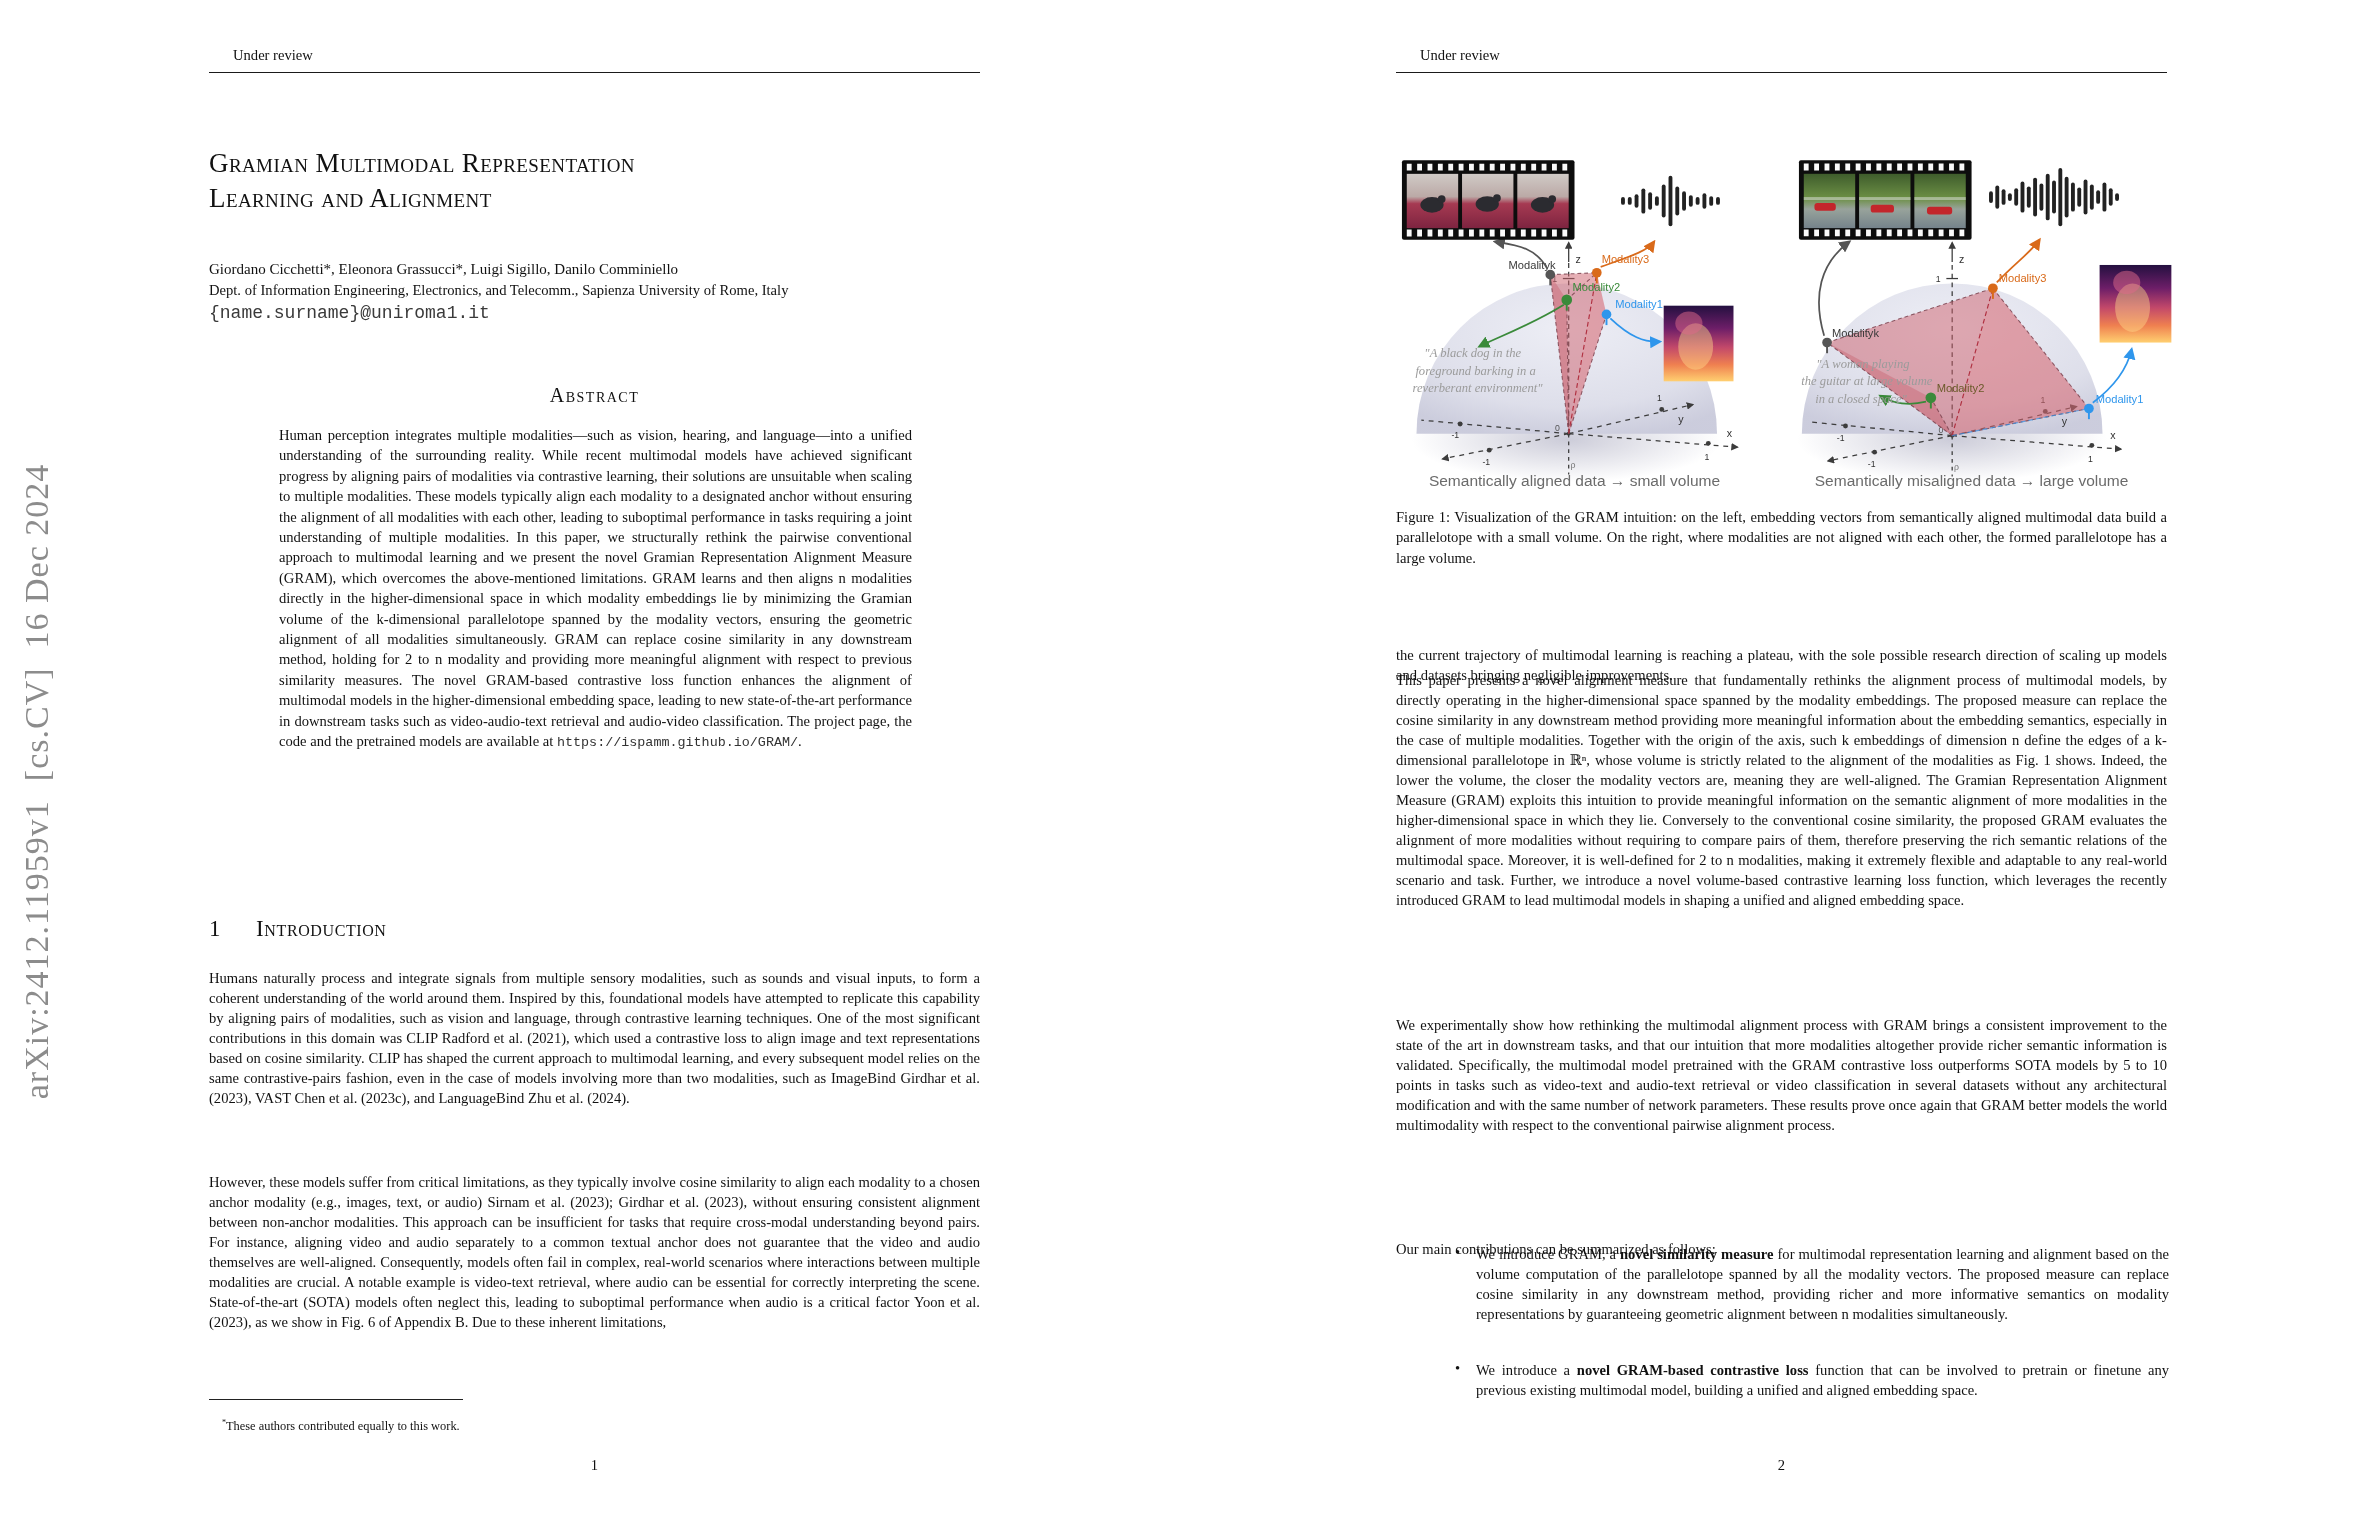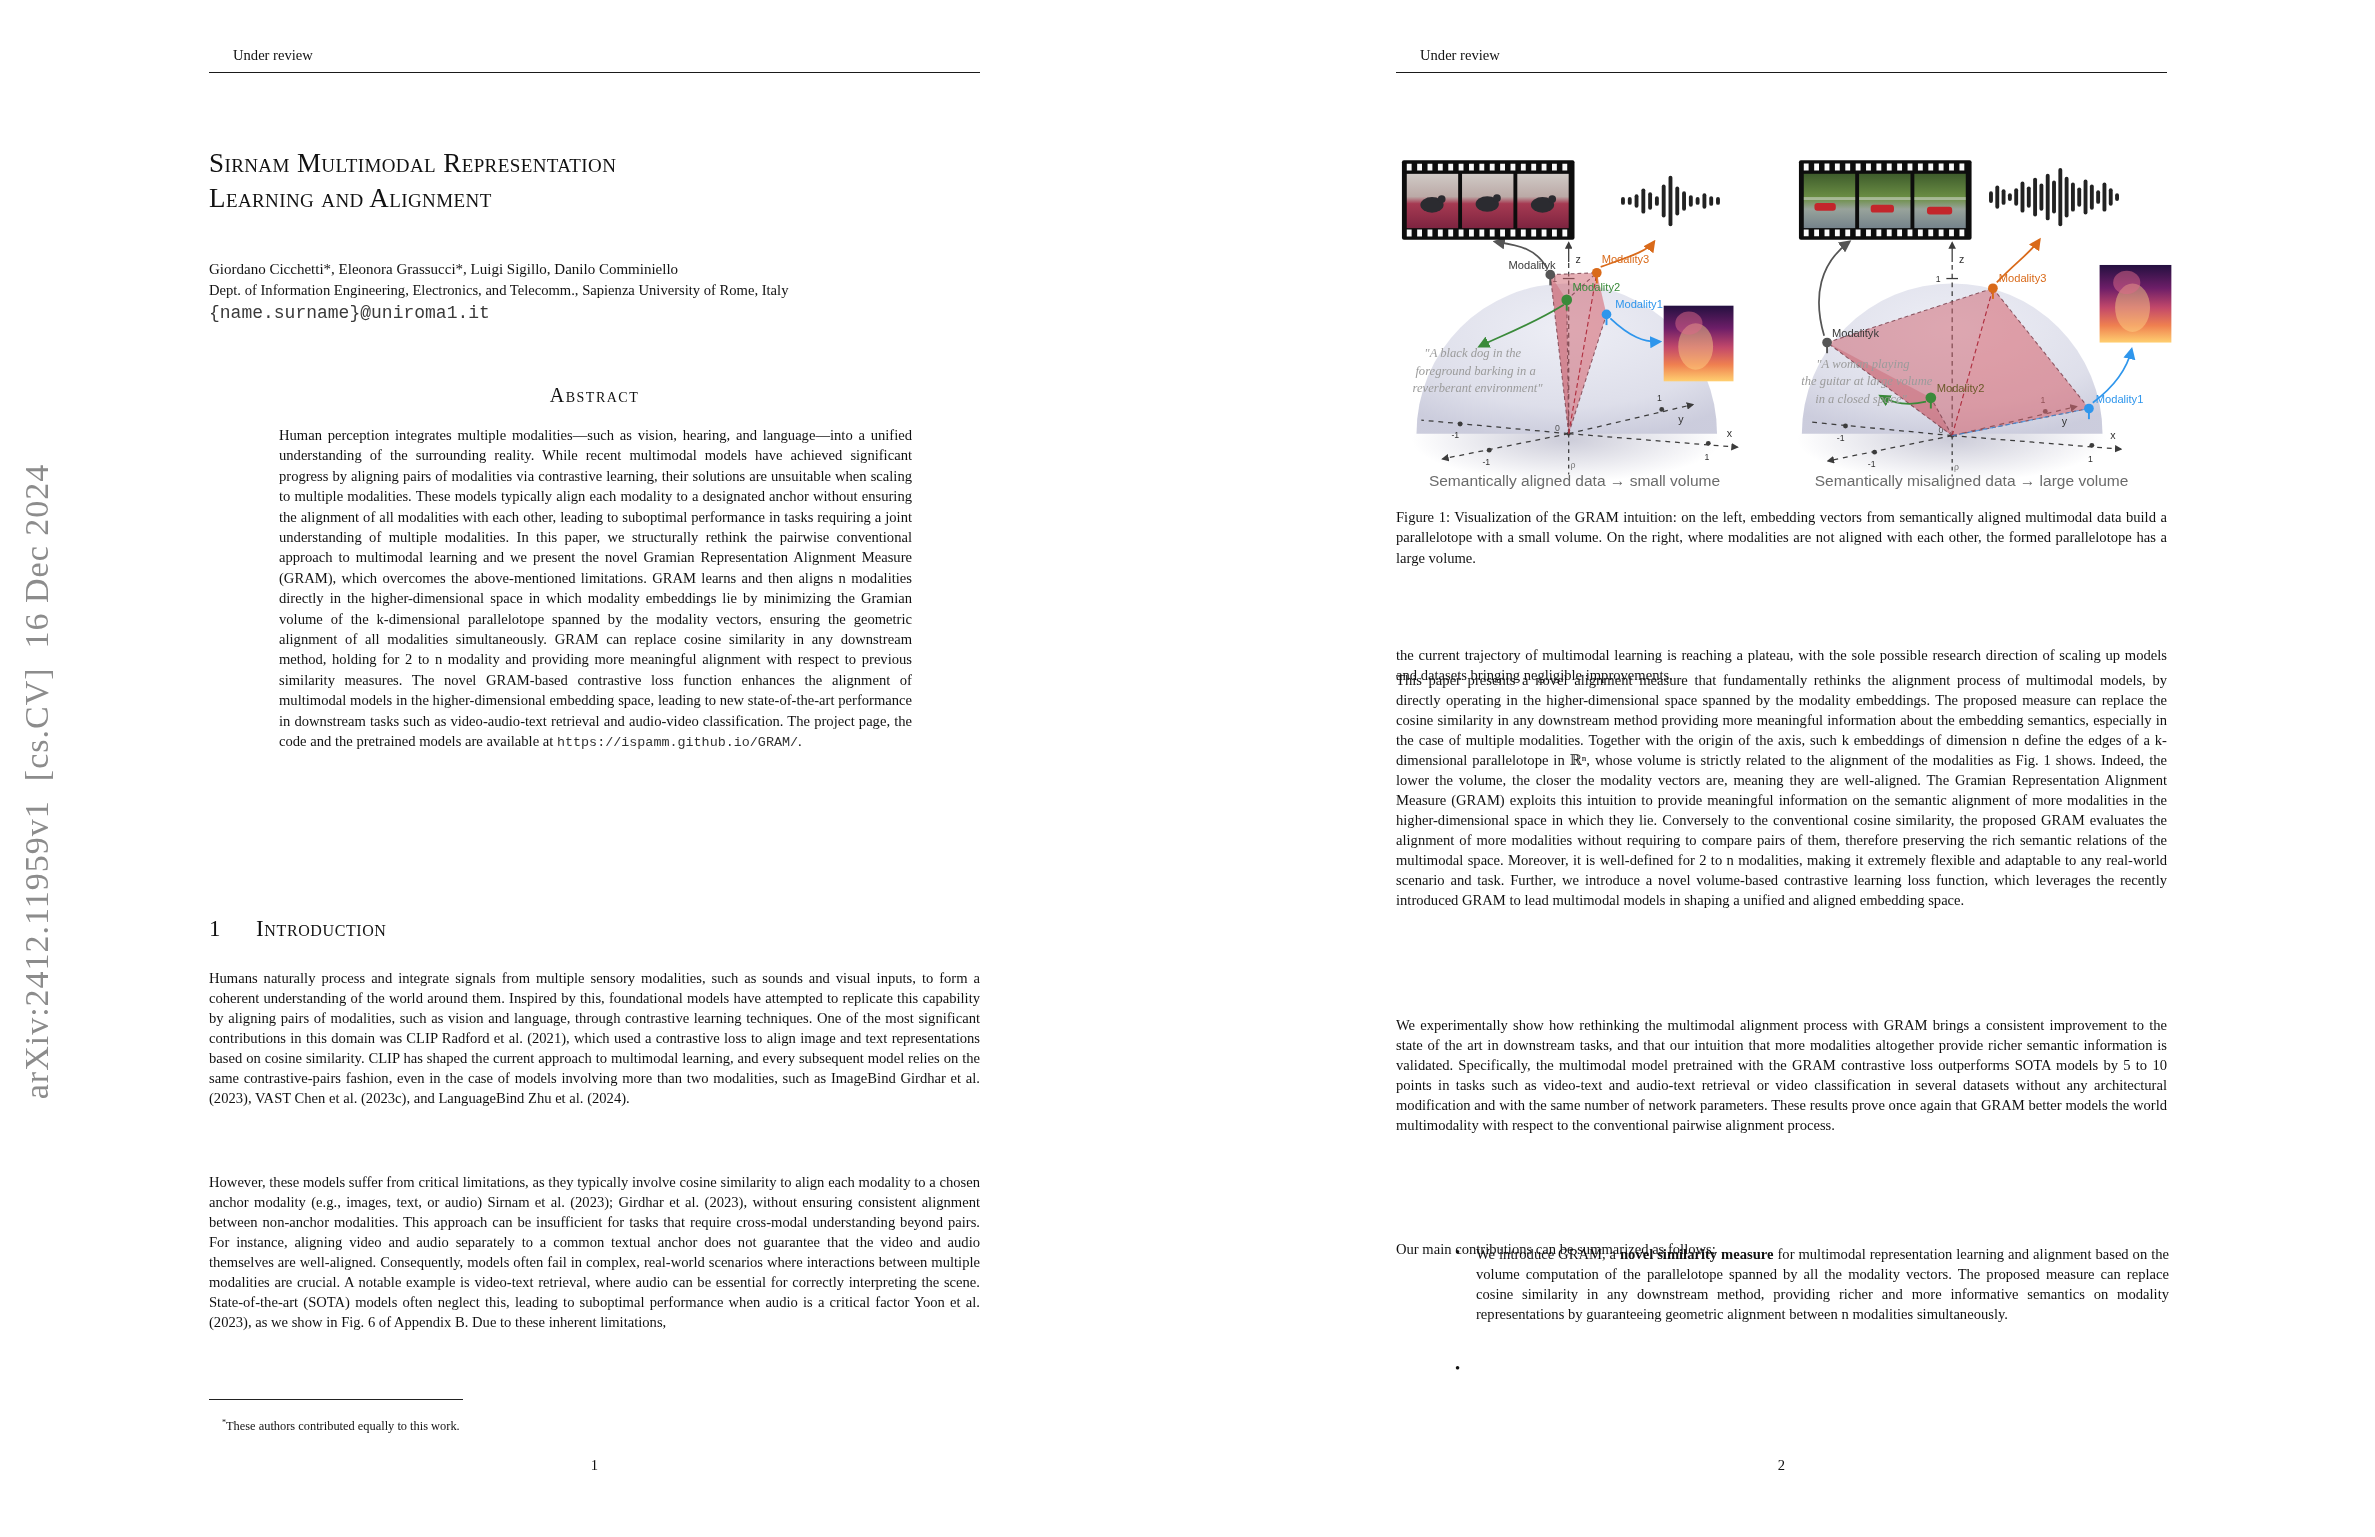--- a/index.html
+++ b/index.html
@@ -39,21 +39,21 @@
 <body>
 
 <div class="canvas">
 
   <div class="abs watermark">arXiv:2412.11959v1  [cs.CV]  16 Dec 2024</div>
 
   <div class="abs running-head p1">Under review</div>
   <div class="abs head-rule p1"></div>
 
   <h1 class="abs title">
-    <span>Sirnam Multimodal Representation</span><br>
+    <span>Gramian Multimodal Representation</span><br>
     <span>Learning and Alignment</span>
   </h1>
 
   <div class="abs authors">Giordano Cicchetti*, Eleonora Grassucci*, Luigi Sigillo, Danilo Comminiello</div>
   <div class="abs affil">Dept. of Information Engineering, Electronics, and Telecomm., Sapienza University of Rome, Italy</div>
   <div class="abs email">{name.surname}@uniroma1.it</div>
 
   <div class="abs abstract-head">Abstract</div>
   <p class="abs abstract-body"><span>Human perception integrates multiple modalities—such as vision, hearing, and language—into a unified understanding of the surrounding reality. While recent multimodal models have achieved significant progress by aligning pairs of modalities via contrastive learning, their solutions are unsuitable when scaling to multiple modalities. These models typically align each modality to a designated anchor without ensuring the alignment of all modalities with each other, leading to suboptimal performance in tasks requiring a joint understanding of multiple modalities. In this paper, we structurally rethink the pairwise conventional approach to multimodal learning and we present the novel Gramian Representation Alignment Measure (GRAM), which overcomes the above-mentioned limitations. GRAM learns and then aligns n modalities directly in the higher-dimensional space in which modality embeddings lie by minimizing the Gramian volume of the k-dimensional parallelotope spanned by the modality vectors, ensuring the geometric alignment of all modalities simultaneously. GRAM can replace cosine similarity in any downstream method, holding for 2 to n modality and providing more meaningful alignment with respect to previous similarity measures. The novel GRAM-based contrastive loss function enhances the alignment of multimodal models in the higher-dimensional embedding space, leading to new state-of-the-art performance in downstream tasks such as video-audio-text retrieval and audio-video classification. The project page, the code and the pretrained models are available at </span><span class="mono">https://ispamm.github.io/GRAM/</span><span>.</span></p>
 
@@ -410,17 +410,18 @@
 
   <p class="abs body-par p2c" style="top:617px;margin-top:28px;">the current trajectory of multimodal learning is reaching a plateau, with the sole possible research direction of scaling up models and datasets bringing negligible improvements.</p>
   <p class="abs body-par p2c" style="top:670px;">This paper presents a novel alignment measure that fundamentally rethinks the alignment process of multimodal models, by directly operating in the higher-dimensional space spanned by the modality embeddings. The proposed measure can replace the cosine similarity in any downstream method providing more meaningful information about the embedding semantics, especially in the case of multiple modalities. Together with the origin of the axis, such k embeddings of dimension n define the edges of a k-dimensional parallelotope in ℝⁿ, whose volume is strictly related to the alignment of the modalities as Fig. 1 shows. Indeed, the lower the volume, the closer the modality vectors are, meaning they are well-aligned. The Gramian Representation Alignment Measure (GRAM) exploits this intuition to provide meaningful information on the semantic alignment of more modalities in the higher-dimensional space in which they lie. Conversely to the conventional cosine similarity, the proposed GRAM evaluates the alignment of more modalities without requiring to compare pairs of them, therefore preserving the rich semantic relations of the multimodal space. Moreover, it is well-defined for 2 to n modalities, making it extremely flexible and adaptable to any real-world scenario and task. Further, we introduce a novel volume-based contrastive learning loss function, which leverages the recently introduced GRAM to lead multimodal models in shaping a unified and aligned embedding space.</p>
   <p class="abs body-par p2c" style="top:1015px;">We experimentally show how rethinking the multimodal alignment process with GRAM brings a consistent improvement to the state of the art in downstream tasks, and that our intuition that more modalities altogether provide richer semantic information is validated. Specifically, the multimodal model pretrained with the GRAM contrastive loss outperforms SOTA models by 5 to 10 points in tasks such as video-text and audio-text retrieval or video classification in several datasets without any architectural modification and with the same number of network parameters. These results prove once again that GRAM better models the world multimodality with respect to the conventional pairwise alignment process.</p>
   <p class="abs body-par p2c" style="top:1203px;margin-top:36px;">Our main contributions can be summarized as follows:</p>
 
   <span class="abs bullet-dot" style="left:1455px;top:1244px;">•</span>
   <p class="abs bullet-text" style="left:1476px;top:1244px;"><span>We introduce GRAM, a </span><b>novel similarity measure</b><span> for multimodal representation learning and alignment based on the volume computation of the parallelotope spanned by all the modality vectors. The proposed measure can replace cosine similarity in any downstream method, providing richer and more informative semantics on modality representations by guaranteeing geometric alignment between n modalities simultaneously.</span></p>
 
   <span class="abs bullet-dot" style="left:1455px;top:1360px;">•</span>
+  <p class="abs bullet-text" style="left:1476px;top:1360px;"><span>We introduce a </span><b>novel GRAM-based contrastive loss</b><span> function that can be involved to pretrain or finetune any previous existing multimodal model, building a unified and aligned embedding space.</span></p>
 
   <div class="abs pagenum p2c">2</div>
 
 </div>
 
 
 </body></html>

